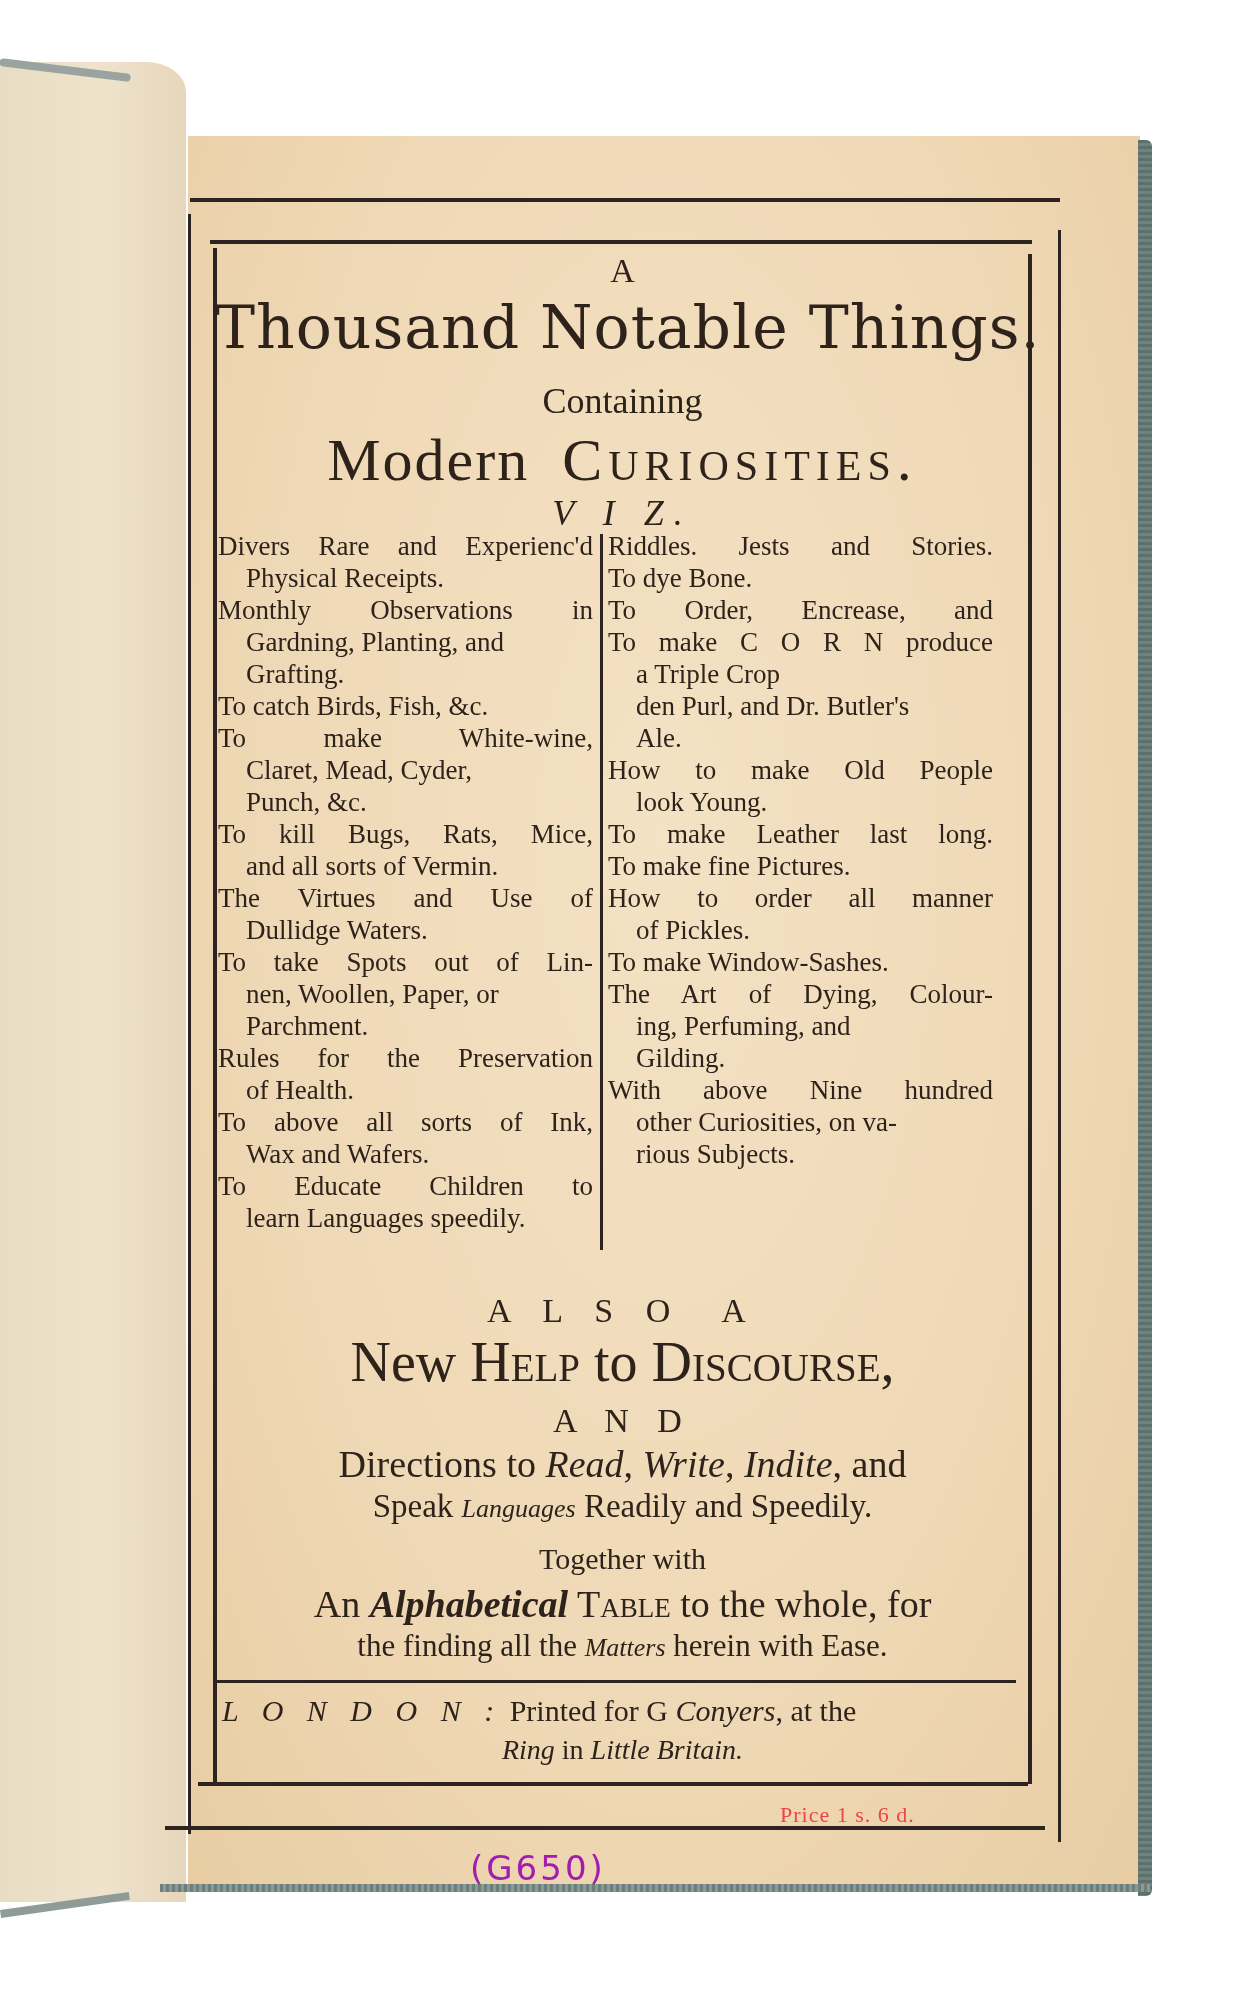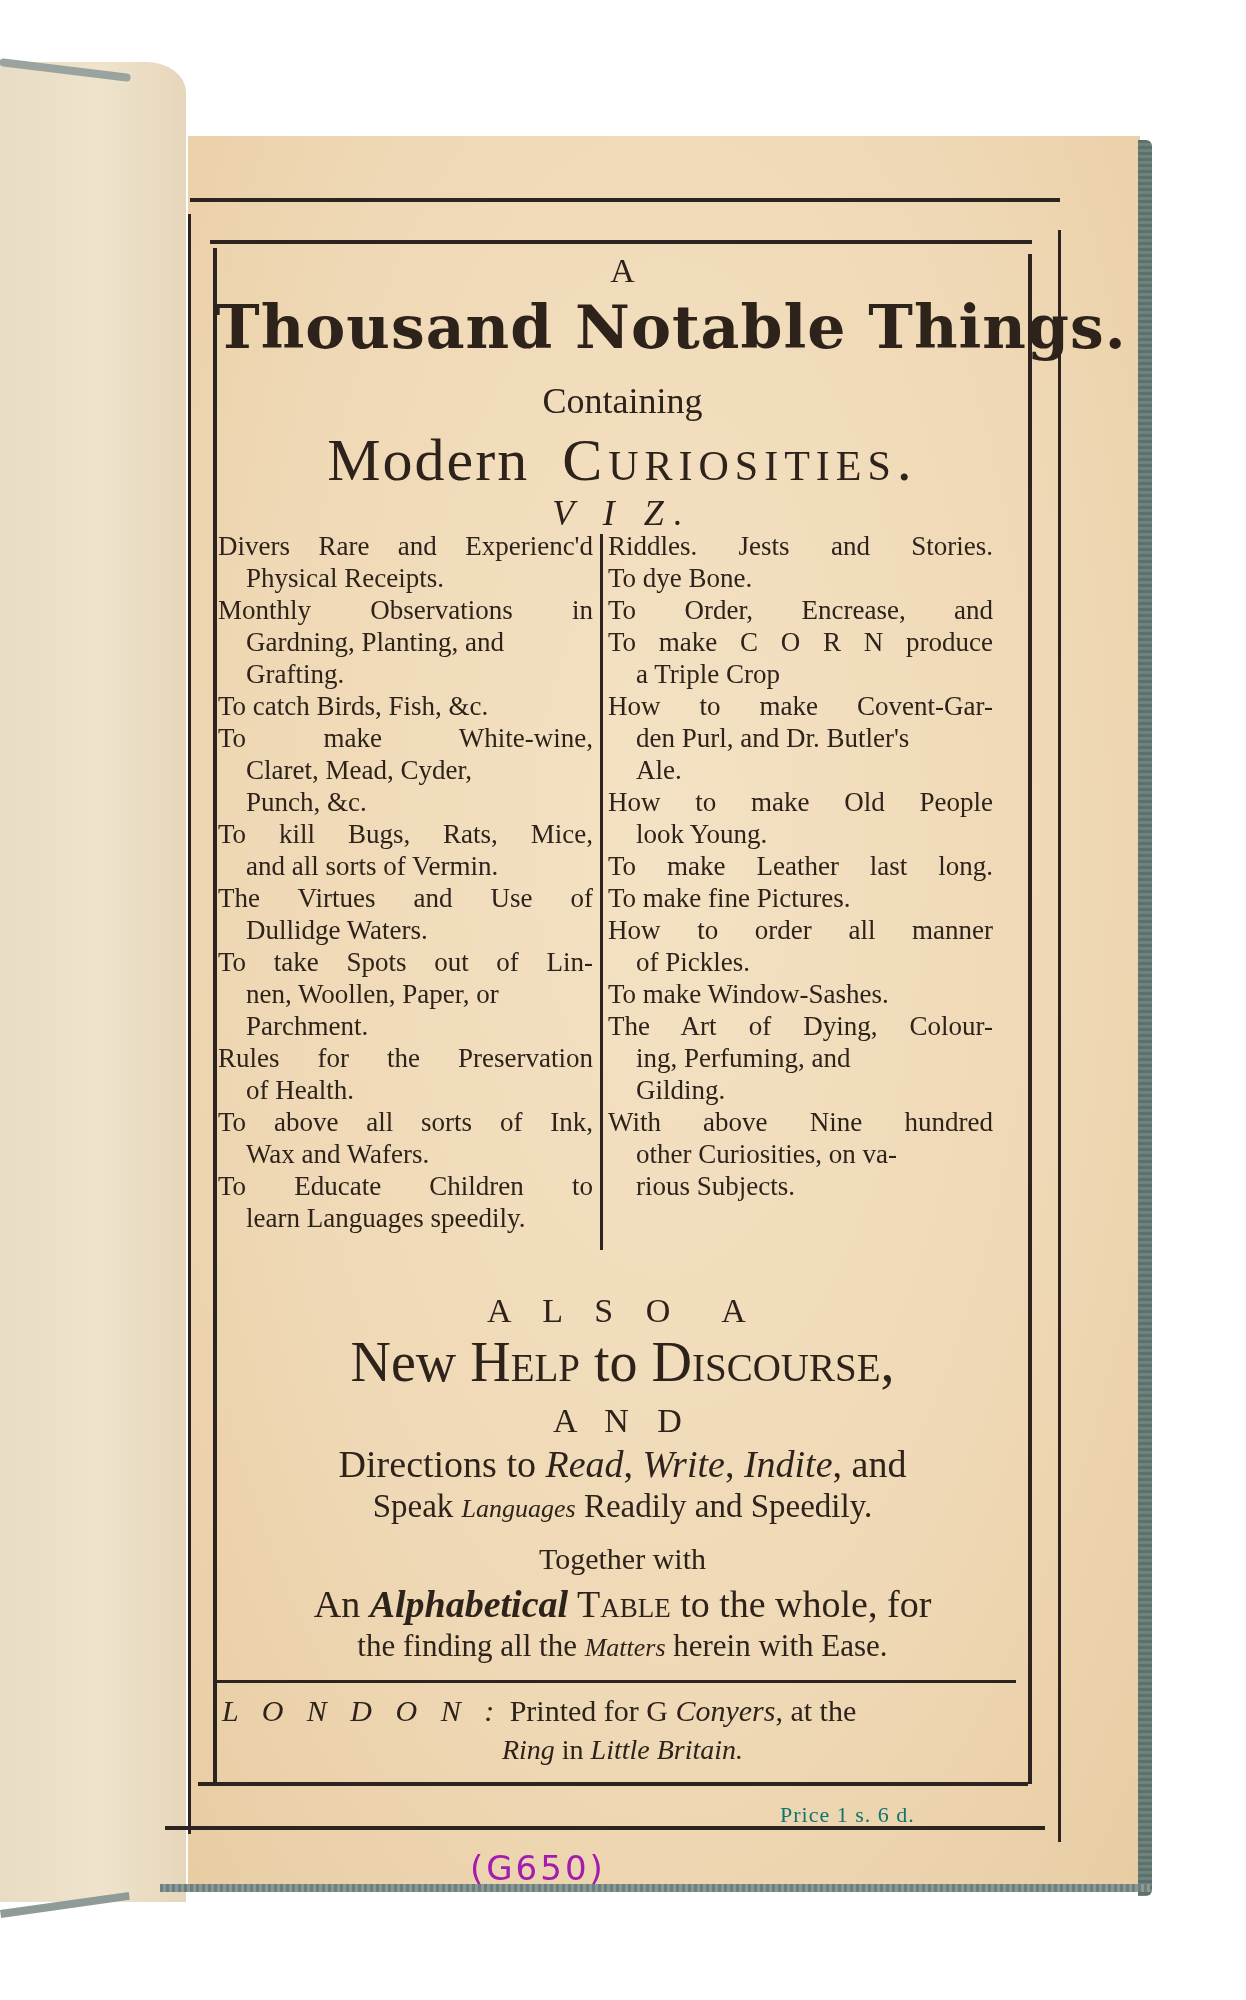--- a/index.html
+++ b/index.html
@@ -21,34 +21,34 @@
   .cover-edge { position:absolute; left:1138px; top:140px; width:14px; height:1756px;
      background:repeating-linear-gradient(180deg,#5c706c 0 3px,#6f827e 3px 6px); border-radius:0 6px 6px 0; }
   .cover-bottom { position:absolute; left:160px; top:1884px; width:990px; height:8px;
      background:repeating-linear-gradient(90deg,#6d7f7c 0 3px,#8b9a97 3px 6px); }
 
   .rule { position:absolute; background:#2d2320; }
   .h { height:4px; }
   .v { width:4px; }
 
   .ctr { position:absolute; left:215px; width:815px; text-align:center; white-space:nowrap; }
-  .blk { font-family:"DejaVu Serif","Liberation Serif",serif; font-weight:bold; }
+  .blk { font-family:"DejaVu Serif","Liberation Serif",serif; font-weight:normal; }
   .sc { font-variant:small-caps; }
   .it { font-style:italic; }
 
   .col { position:absolute; font-size:27px; line-height:32px; }
   .col .entry { margin:0; }
   .col .entry .l1 { display:block; text-align:justify; text-align-last:justify; white-space:nowrap; }
   .col .entry .cont { display:block; padding-left:28px; white-space:nowrap; }
   .left-col { left:218px; top:530px; width:375px; }
   .right-col { left:608px; top:530px; width:385px; }
 
   .pencil { position:absolute; left:470px; top:1848px; font-family:"DejaVu Sans",sans-serif;
      font-size:34px; color:#a21caf; letter-spacing:3px; }
-  .price { position:absolute; left:780px; top:1802px; font-size:22px; color:#0f766e; letter-spacing:1px; }
+  .price { position:absolute; left:780px; top:1802px; font-size:22px; color:#ef4444; letter-spacing:1px; }
 </style>
 </head>
 <body>
 
 <div class="left-leaf"></div>
 <div class="left-leaf-edge"></div>
 <div class="left-leaf-bottom"></div>
 
 <div class="page"></div>
 <div class="cover-edge"></div>
@@ -126,21 +126,20 @@
       <span class="l1" style="text-align-last:left;">To dye Bone.</span>
     </div>
   <div class="entry">
       <span class="l1">To Order, Encrease, and</span>
     </div>
   <div class="entry">
       <span class="l1">To make C O R N produce</span>
       <span class="cont">a Triple Crop</span>
     </div>
   <div class="entry">
-      <span class="l1">How to make Covent-Gar-</span>
       <span class="cont">den Purl, and Dr. Butler's</span>
       <span class="cont">Ale.</span>
     </div>
   <div class="entry">
       <span class="l1">How to make Old People</span>
       <span class="cont">look Young.</span>
     </div>
   <div class="entry">
       <span class="l1">To make Leather last long.</span>
     </div>

